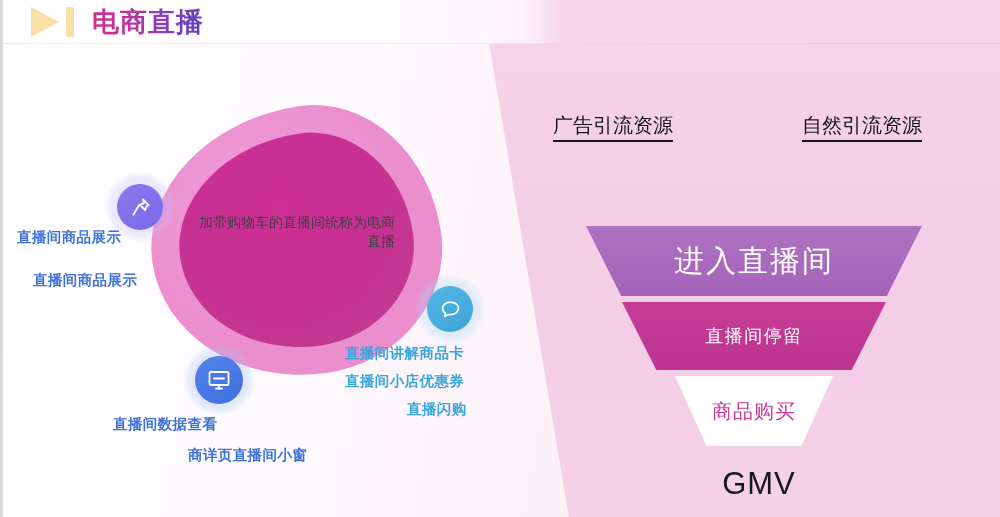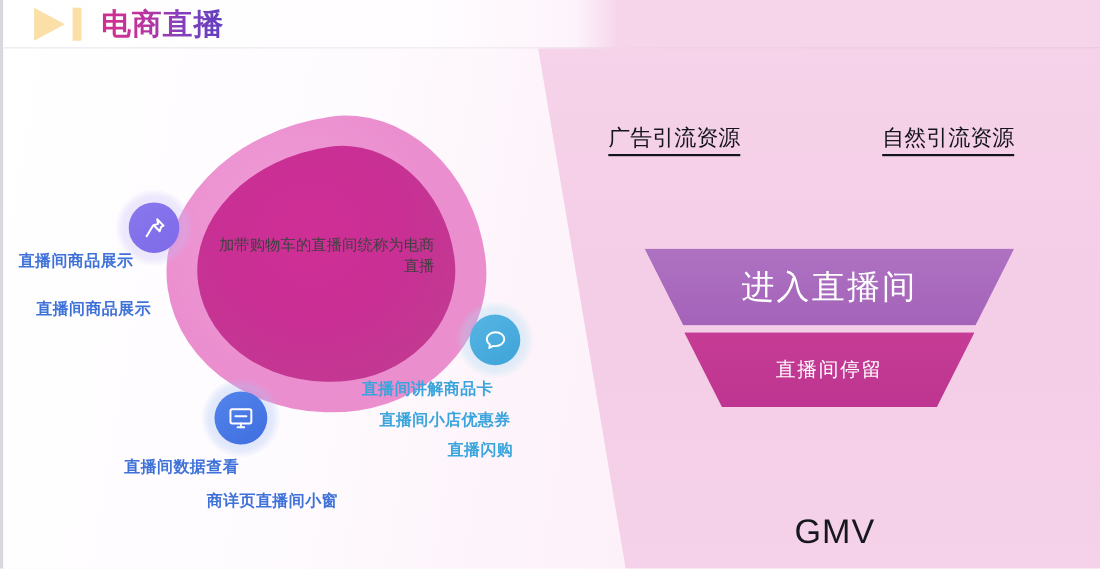--- a/index.html
+++ b/index.html
@@ -114,21 +114,21 @@
   .cap{
     position:absolute;z-index:16;
     font-size:14.5px;font-weight:bold;color:#3f72d8;
     white-space:nowrap;letter-spacing:.4px;
   }
   .cap.sky{color:#3aa4dc;}
   #cap-goods   {left:14px; top:228px;}
   #cap-danmu   {left:30px; top:271px;}
   #cap-data    {left:110px;top:415px;}
   #cap-window  {left:185px;top:446px;}
-  #cap-card    {left:326px;top:344px;text-align:right;}
+  #cap-card    {left:342px;top:344px;text-align:right;}
   #cap-coupon  {left:342px;top:372px;}
   #cap-flash   {left:404px;top:400px;}
 
   
   .src-label{
     position:absolute;z-index:22;
     font-size:20px;color:#14141e;white-space:nowrap;
     border-bottom:2px solid #14141e;padding-bottom:1px;
   }
   #src-ad{left:550px;top:112px;}
@@ -239,16 +239,19 @@
 
   <div class="src-label" id="src-ad">广告引流资源</div>
   <div class="src-label" id="src-organic">自然引流资源</div>
 
   <div class="fstage" id="f2">
     <span>进入直播间</span>
   </div>
   <div class="fstage" id="f3">
     <span>直播间停留</span>
   </div>
+  <div class="fstage" id="f4">
+    <span>商品购买</span>
+  </div>
 
   <div id="gmv">GMV</div>
 
 </div>
 
 </body></html>

